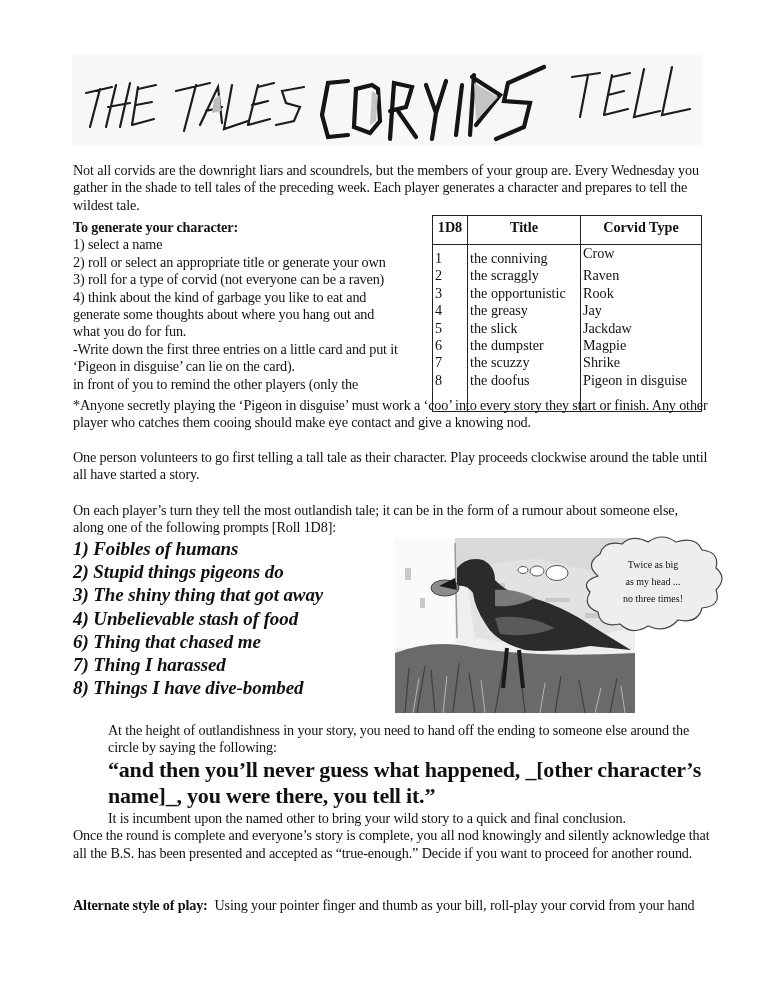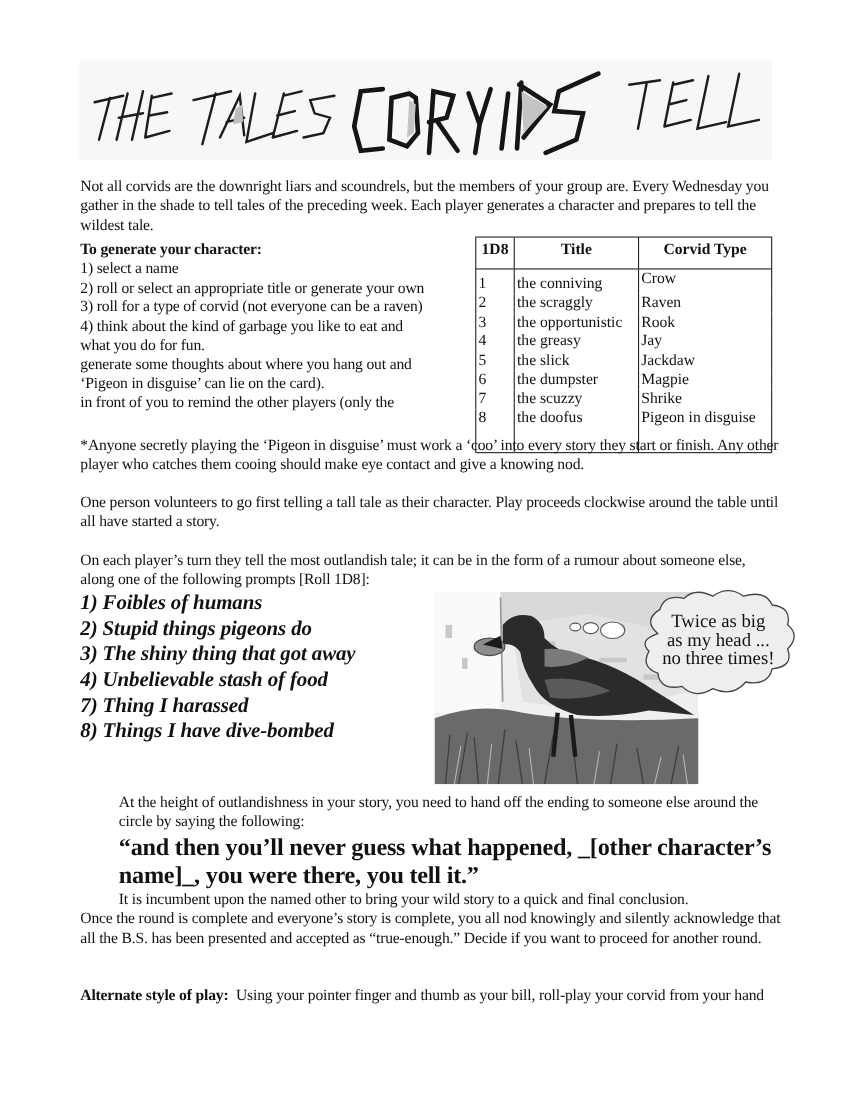--- a/index.html
+++ b/index.html
@@ -21,21 +21,21 @@
   table.d8 tr.last td { height: 22px; }
   .pigeon { left: 73px; top: 397px; width: 635px; }
   .volunteer { left: 73px; top: 449px; width: 635px; }
   .turn { left: 73px; top: 502px; width: 635px; }
   .prompts { left: 73px; top: 537px; width: 320px; font-weight: bold; font-size: 19px; line-height: 23.2px; letter-spacing: -0.1px; }
   .prompts div { white-space: nowrap; font-style: italic; }
   .photo { left: 395px; top: 538px; width: 240px; height: 175px; }
   .photo svg { width: 100%; height: 100%; display: block; }
   .bubble { left: 580px; top: 536px; width: 146px; height: 100px; }
   .bubble svg { position: absolute; left: 0; top: 0; width: 100%; height: 100%; }
-  .bubble-text { position: absolute; left: 0; top: 20px; width: 100%; text-align: center; font-size: 17px; line-height: 17px; }
+  .bubble-text { position: absolute; left: 0; top: 20px; width: 100%; text-align: center; font-size: 10px; line-height: 17px; }
   .handoff { left: 108px; top: 722px; width: 600px; }
   .quote { left: 108px; top: 757px; width: 610px; font-weight: bold; font-size: 22px; line-height: 26px; letter-spacing: -0.2px; }
   .conclude { left: 73px; top: 810px; width: 640px; }
   .conclude .indent { padding-left: 35px; }
   .alt { left: 73px; top: 897px; width: 640px; }
 </style>
 </head>
 <body>
 
 <div class="abs title-banner" aria-label="">
@@ -67,22 +67,23 @@
 </div>
 
 <div class="abs p intro">Not all corvids are the downright liars and scoundrels, but the members of your group are.  Every Wednesday you gather in the shade to tell tales of the preceding week.   Each player generates a character and prepares to tell the wildest tale.</div>
 
 <div class="abs p gen">
   <div class="bold">To generate your character:</div>
   <div>1) select a name</div>
   <div>2) roll or select an appropriate title or generate your own</div>
   <div>3) roll for a type of corvid (not everyone can be a raven)</div>
   <div>4) think about the kind of garbage you like to eat and</div>
+  <div>generate some thoughts about where you hang out and</div>
   <div>what you do for fun.</div>
-  <div>generate some thoughts about where you hang out and</div>
+  <div>-Write down the first three entries on a little card and put it</div>
   <div>‘Pigeon in disguise’ can lie on the card).</div>
   <div>in front of you to remind the other players (only the</div>
 </div>
 
 <table class="abs d8">
   <thead>
     <tr>
       <th style="width:30px">1D8</th>
       <th style="width:108px">Title</th>
       <th>Corvid Type</th>
@@ -141,20 +142,21 @@
 
 <div class="abs p volunteer">One person volunteers to go first telling a tall tale as their character.  Play proceeds clockwise around the table until all have started a story.</div>
 
 <div class="abs p turn">On each player’s turn they tell the most outlandish tale; it can be in the form of a rumour about someone else, along one of the following prompts [Roll 1D8]:</div>
 
 <div class="abs prompts">
   <div>1) Foibles of humans</div>
   <div>2) Stupid things pigeons do</div>
   <div>3) The shiny thing that got away</div>
   <div>4) Unbelievable stash of food</div>
+  <div>6) Thing that chased me</div>
   <div>7) Thing I harassed</div>
   <div>8) Things I have dive-bombed</div>
 </div>
 
 <div class="abs photo">
   <svg viewBox="0 0 240 175" preserveAspectRatio="none">
     <rect x="0" y="0" width="240" height="175" fill="#efefef"></rect>
     <rect x="0" y="0" width="60" height="110" fill="#fafafa"></rect>
     <rect x="60" y="0" width="180" height="40" fill="#d9d9d9"></rect>
     <path d="M60 5 L62 100" stroke="#9a9a9a" stroke-width="1.5"></path>

